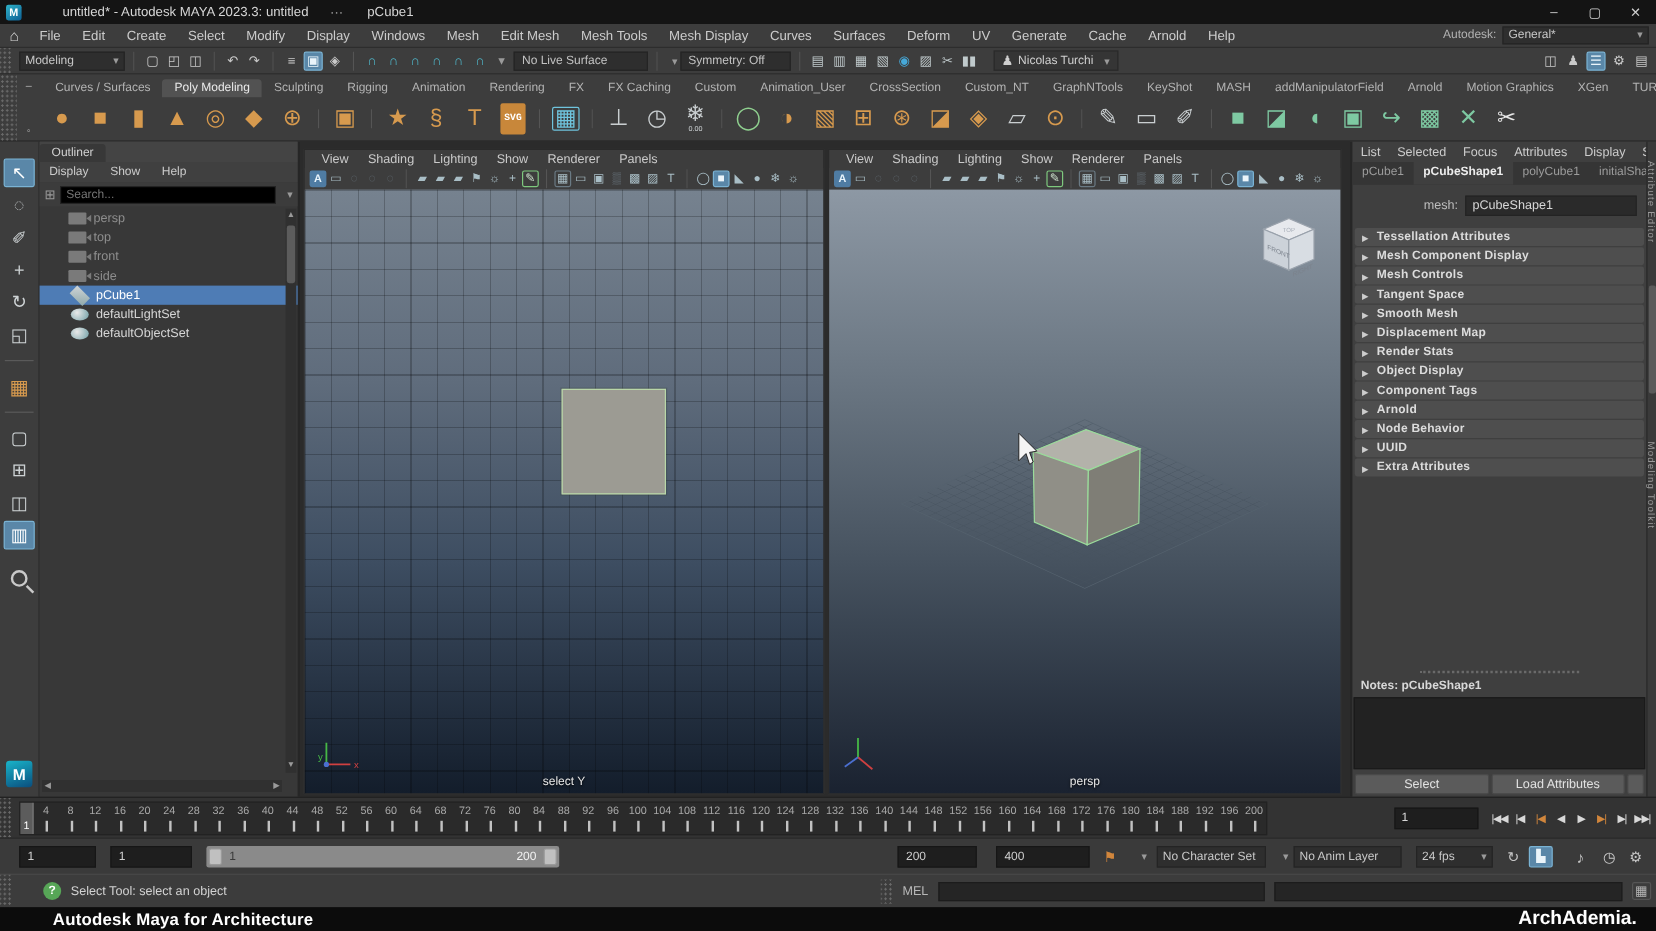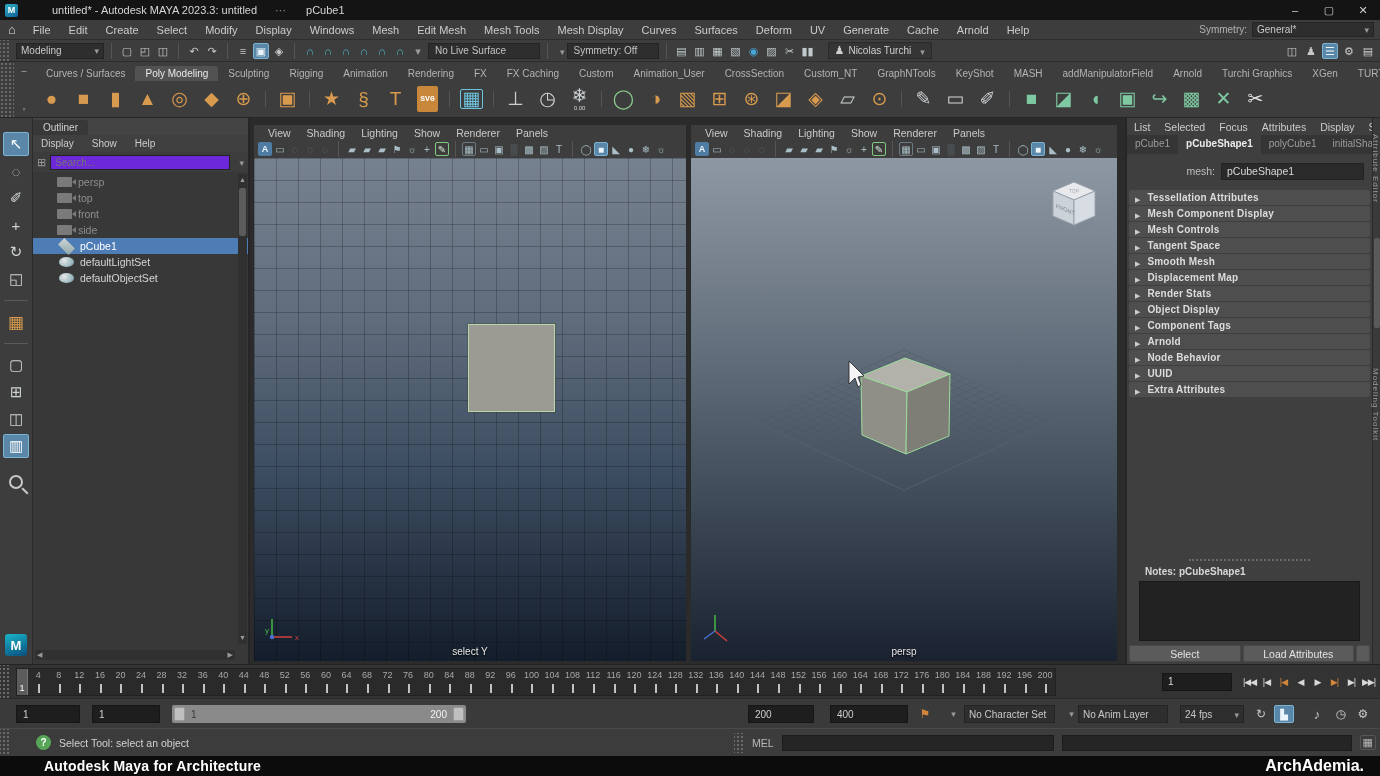--- a/index.html
+++ b/index.html
@@ -63,21 +63,21 @@
   #maya-badge { margin-top:auto; margin-bottom:8px; width:22px; height:22px; border-radius:3px; background:linear-gradient(160deg,#19b4c9,#0a4e7e); color:#fff; font-weight:bold; font-size:13px; display:flex; align-items:center; justify-content:center; }
 
   
   #outliner { left:33px; top:118px; width:217px; height:546px; background:#383838; border-right:2px solid #262626; }
   #outliner-tab { height:17px; background:#444; display:flex; align-items:flex-end; }
   #outliner-tab span { background:#383838; color:#d2d2d2; font-size:10px; padding:2px 10px; border-radius:3px 3px 0 0; }
   #outliner-menus { height:17px; display:flex; gap:2px; align-items:center; background:#404040; }
   #outliner-menus .menu-item { font-size:10px; padding:0 8px; }
   #outliner-search { height:20px; display:flex; align-items:center; gap:4px; padding:0 4px; background:#3c3c3c; }
   #outliner-search .filter-ic { color:#9a9a9a; font-size:11px; }
-  #outliner-search input { flex:1; background:#6d28d9; border:1px solid #232323; color:#bbb; font-size:10px; height:15px; padding:0 4px; outline:none; }
+  #outliner-search input { flex:1; background:#000000; border:1px solid #232323; color:#bbb; font-size:10px; height:15px; padding:0 4px; outline:none; }
   #otree { position:relative; margin-top:2px; }
   .orow { height:16px; display:flex; align-items:center; gap:6px; padding-left:24px; font-size:10.5px; color:#d6d6d6; }
   .orow.selected { background:#4e7cb5; color:#fff; }
   .orow.muted { color:#8e8e8e; }
   .oicon { width:15px; height:10px; position:relative; flex:0 0 15px; }
   .ic-cam { background:#9f9f9f; border-radius:1px; width:11px; }
   .ic-cam::after { content:""; position:absolute; right:-4px; top:2px; border-left:4px solid #9f9f9f; border-top:3px solid transparent; border-bottom:3px solid transparent; transform:rotate(180deg); }
   .muted .ic-cam { background:#7a7a7a; } .muted .ic-cam::after { border-left-color:#7a7a7a; }
   .ic-mesh { width:9px; height:9px; background:linear-gradient(135deg,#cfd4d6,#8fa9ab); transform:rotate(45deg); margin-left:2px; }
   .ic-set { width:10px; height:10px; border-radius:50%; background:radial-gradient(circle at 35% 35%, #e8e8e8, #6f9fa6); margin-left:2px; }
@@ -119,21 +119,21 @@
   #ae-tabs { height:19px; display:flex; background:#353535; overflow:hidden; }
   .ae-tab { padding:3px 8px; font-size:10px; color:#9c9c9c; white-space:nowrap; }
   .ae-tab.active { background:#3f3f3f; color:#ececec; font-weight:bold; }
   #ae-mesh-row { height:34px; display:flex; align-items:center; gap:6px; padding:0 8px; }
   #ae-mesh-label { width:80px; text-align:right; color:#bdbdbd; font-size:10.5px; }
   #ae-mesh-field { flex:1; background:#2a2a2a; border:1px solid #232323; height:17px; display:flex; align-items:center; padding:0 5px; color:#d8d8d8; font-size:10.5px; }
   #ae-sections { padding:2px 2px 0 2px; display:flex; flex-direction:column; gap:1px; }
   .ae-sec { height:15px; background:#4e4e4e; border-radius:2px; display:flex; align-items:center; gap:7px; padding-left:6px; }
   .ae-sec .tri::before { content:"▶"; font-size:7px; color:#cdcdcd; }
   .ae-sec span:last-child { font-size:10px; font-weight:bold; color:#dcdcdc; letter-spacing:.2px; }
-  #ae-notes { margin-top:auto; padding:0 12px; }
+  #ae-notes { margin-top:auto; padding:0 1px; }
   #ae-notes-dots { border-top:2px dotted #6a6a6a; width:55%; margin:0 auto 3px auto; }
   #ae-notes-label { font-size:10px; font-weight:bold; color:#d8d8d8; padding:2px 6px; }
   #ae-notes-box { height:60px; background:#222; border:1px solid #1a1a1a; margin:2px 0; }
   #ae-buttons { display:flex; gap:2px; padding:2px; }
   .ae-btn { flex:1; height:17px; background:#5b5b5b; border:1px solid #494949; border-radius:2px; color:#e2e2e2; font-size:10.5px; display:flex; align-items:center; justify-content:center; }
   .ae-btn.stub { flex:0 0 14px; }
 
   
   #right-strip { left:1372px; top:118px; width:8px; height:546px; background:#3a3a3a; border-left:1px solid #2a2a2a; }
   .vlab { position:absolute; left:-2px; writing-mode:vertical-rl; font-size:8px; color:#9a9a9a; letter-spacing:1px; }
@@ -209,21 +209,21 @@
         <span class="menu-item" data-name="menu-item">Curves</span>
         <span class="menu-item" data-name="menu-item">Surfaces</span>
         <span class="menu-item" data-name="menu-item">Deform</span>
         <span class="menu-item" data-name="menu-item">UV</span>
         <span class="menu-item" data-name="menu-item">Generate</span>
         <span class="menu-item" data-name="menu-item">Cache</span>
         <span class="menu-item" data-name="menu-item">Arnold</span>
         <span class="menu-item" data-name="menu-item">Help</span>
       </div>
     <div id="workspace" data-name="workspace-selector">
-      <span id="workspace-label" data-name="workspace-label">Symmetry:</span>
+      <span id="workspace-label" data-name="workspace-label">Autodesk:</span>
       <div class="combo" style="width:122px;" data-name="workspace-dropdown">
         <span data-name="workspace-value">General*</span>
         <span class="chev" data-name="chevron-down-icon"></span>
       </div>
     </div>
   </div>
 
   <div id="statusline" class="abs" data-name="status-line">
     <div class="grip" data-name="grip-handle"></div>
     <div class="combo" id="mode-combo" data-name="menu-set-dropdown">
@@ -296,21 +296,21 @@
         <span class="shelf-tab" data-name="shelf-tab">FX Caching</span>
         <span class="shelf-tab" data-name="shelf-tab">Custom</span>
         <span class="shelf-tab" data-name="shelf-tab">Animation_User</span>
         <span class="shelf-tab" data-name="shelf-tab">CrossSection</span>
         <span class="shelf-tab" data-name="shelf-tab">Custom_NT</span>
         <span class="shelf-tab" data-name="shelf-tab">GraphNTools</span>
         <span class="shelf-tab" data-name="shelf-tab">KeyShot</span>
         <span class="shelf-tab" data-name="shelf-tab">MASH</span>
         <span class="shelf-tab" data-name="shelf-tab">addManipulatorField</span>
         <span class="shelf-tab" data-name="shelf-tab">Arnold</span>
-        <span class="shelf-tab" data-name="shelf-tab">Turchi Graphics</span>
+        <span class="shelf-tab" data-name="shelf-tab">Motion Graphics</span>
         <span class="shelf-tab" data-name="shelf-tab">XGen</span>
         <span class="shelf-tab" data-name="shelf-tab">TURTLE</span>
       </div>
     <div id="shelf-icons" data-name="shelf-icon-row">
         <span class="shelf-icon" data-name="poly-sphere-icon">
           <i class="g" style="font-style: normal; color: rgb(215, 154, 78);">●</i>
           <i class="sub" style="font-style:normal;"></i>
         </span>
         <span class="shelf-icon" data-name="poly-cube-icon">
           <i class="g" style="font-style: normal; color: rgb(215, 154, 78);">■</i>

